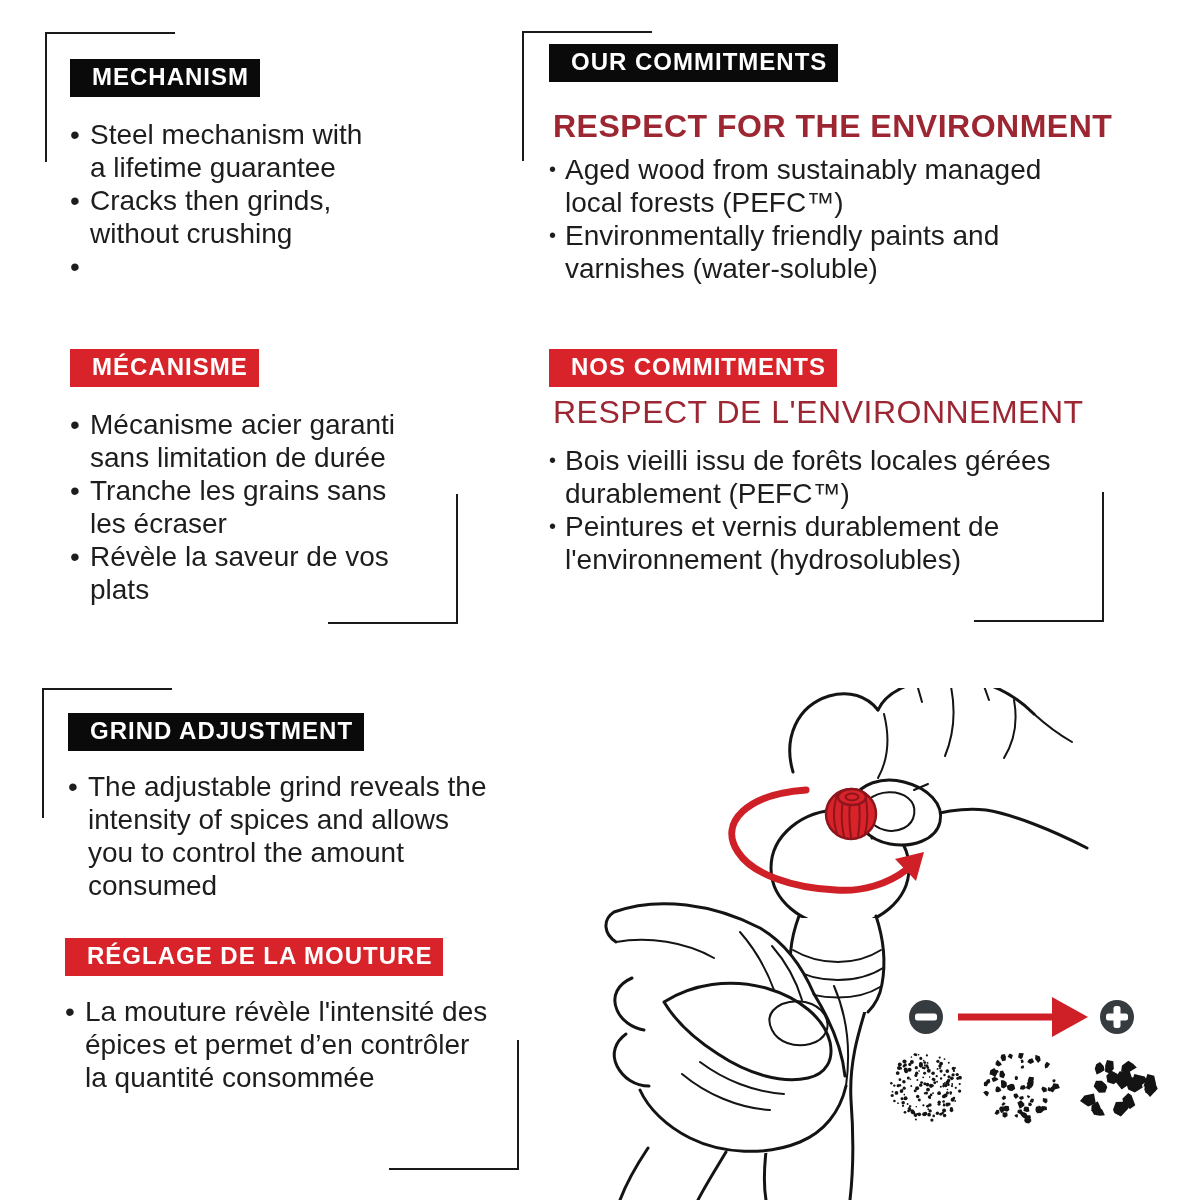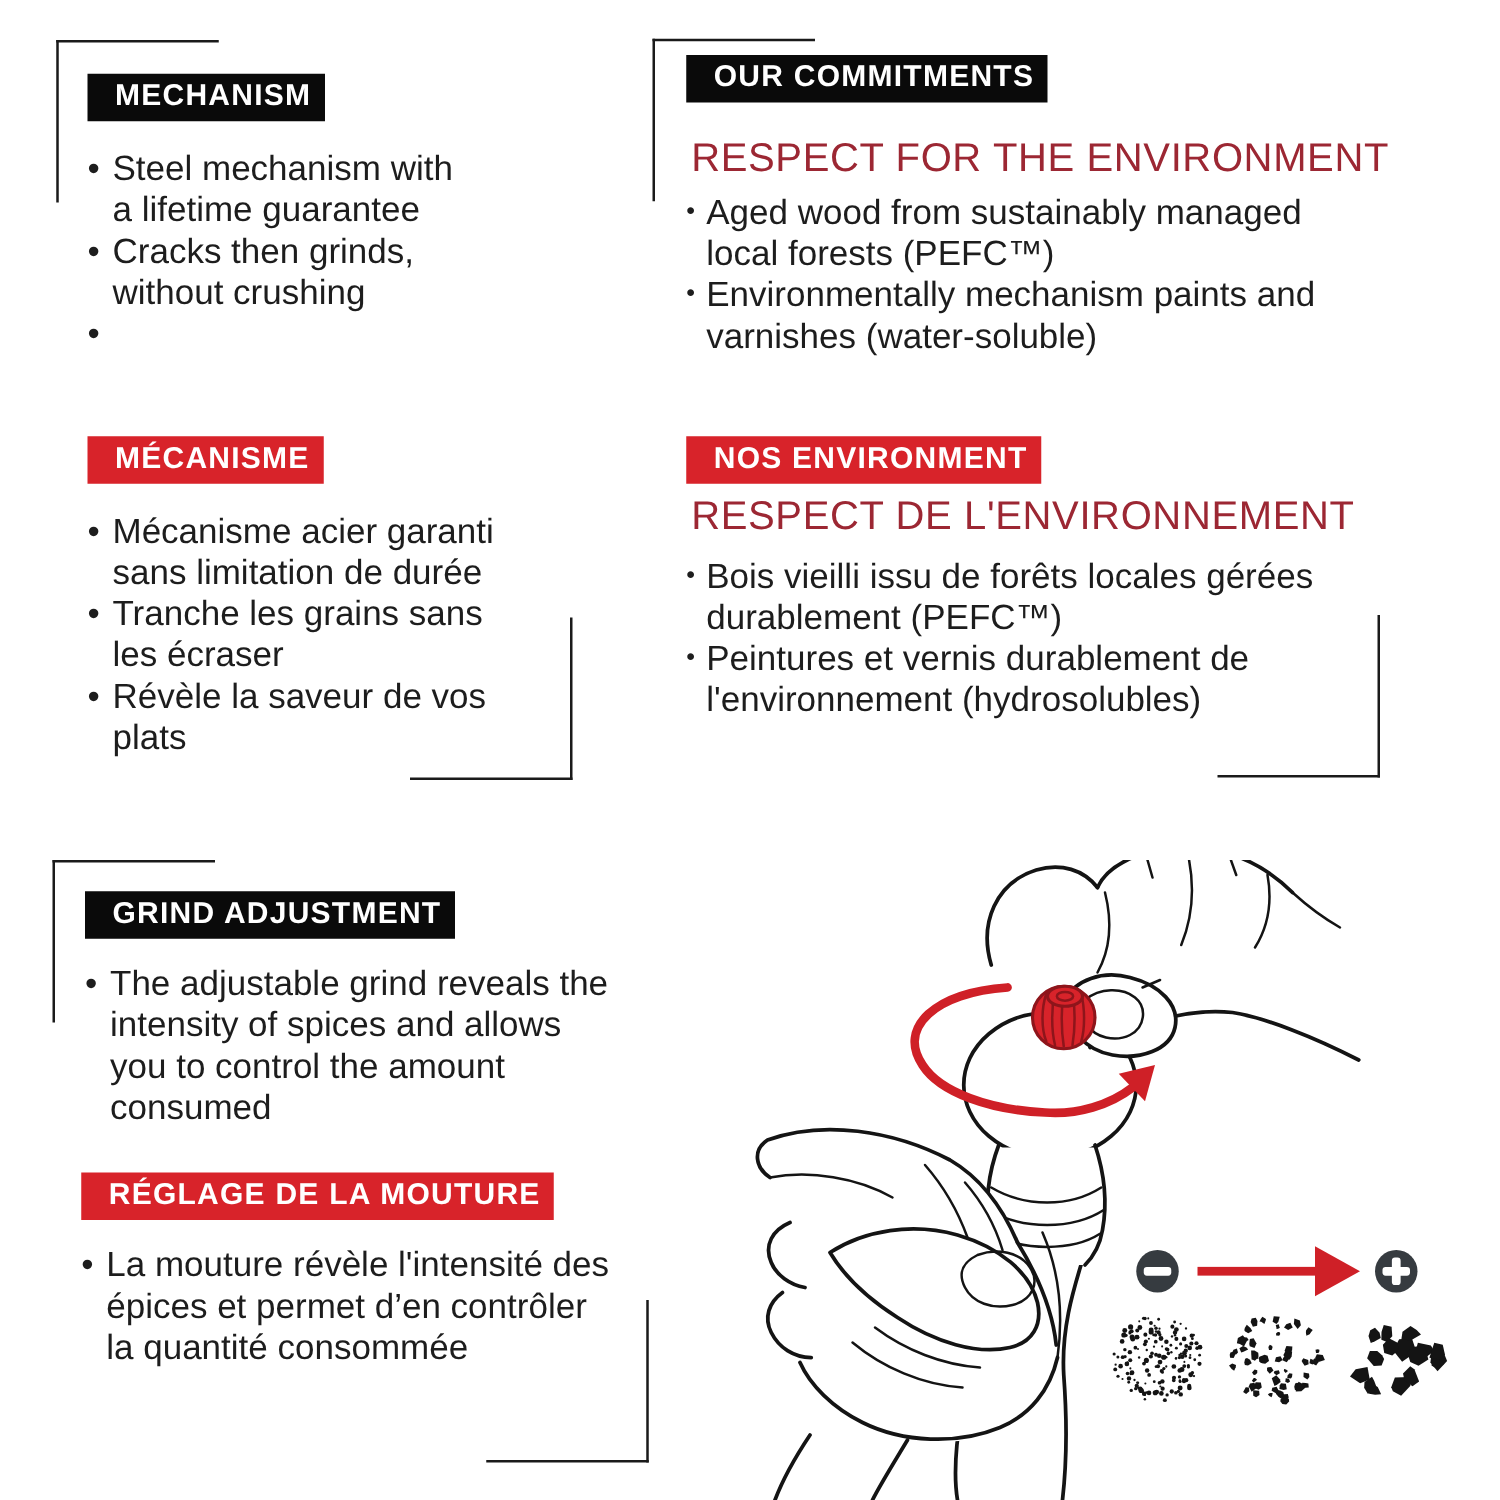--- a/index.html
+++ b/index.html
@@ -92,36 +92,36 @@
     <li>
         <span class="dot">•</span>
         <span class="txt">Révèle la saveur de vos
 plats</span>
       </li>
   </ul>
 
   <div class="abs" style="left:549px;top:44px;">
     <span class="hdr black">OUR COMMITMENTS</span>
   </div>
-  <div class="sub abs" style="left:553px;top:108px;">RESPECT FOR THE ENVIRONMENT</div>
+  <div class="sub abs" style="left:553px;top:108px;font-weight:bold;">RESPECT FOR THE ENVIRONMENT</div>
   <ul class="bullets sm abs" style="left:549px;top:153px;width:580px;">
     <li>
         <span class="dot">•</span>
         <span class="txt">Aged wood from sustainably managed
 local forests (PEFC™)</span>
       </li>
     <li>
         <span class="dot">•</span>
-        <span class="txt">Environmentally mechanism paints and
+        <span class="txt">Environmentally friendly paints and
 varnishes (water-soluble)</span>
       </li>
   </ul>
 
   <div class="abs" style="left:549px;top:349px;">
-    <span class="hdr red">NOS ENVIRONMENT</span>
+    <span class="hdr red">NOS COMMITMENTS</span>
   </div>
   <div class="sub abs" style="left:553px;top:394px;">RESPECT DE L'ENVIRONNEMENT</div>
   <ul class="bullets sm abs" style="left:549px;top:444px;width:580px;">
     <li>
         <span class="dot">•</span>
         <span class="txt">Bois vieilli issu de forêts locales gérées
 durablement (PEFC™)</span>
       </li>
     <li>
         <span class="dot">•</span>

